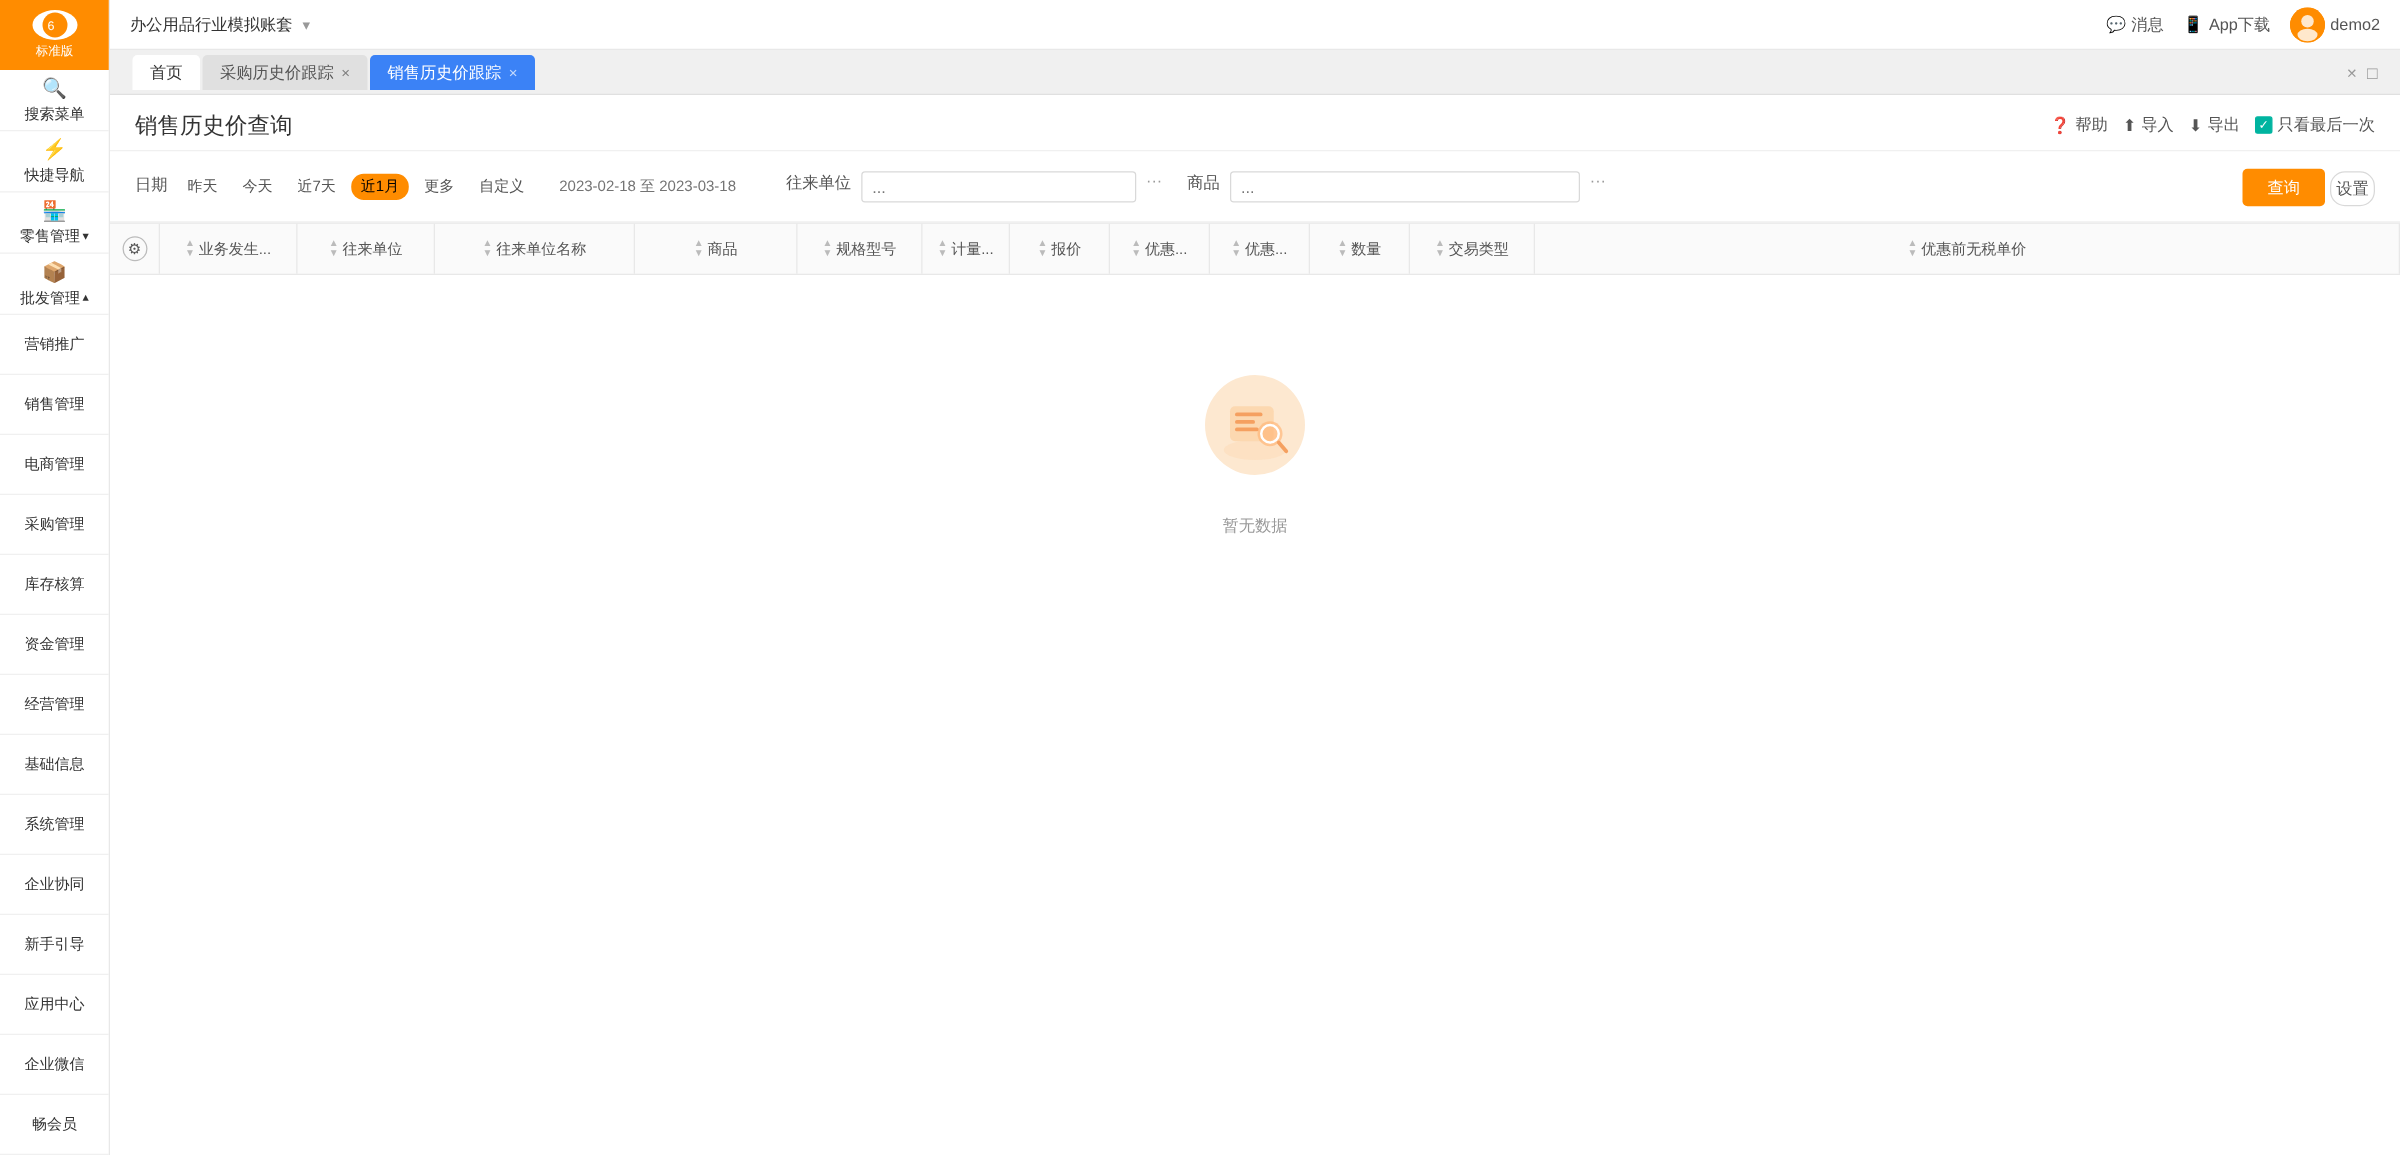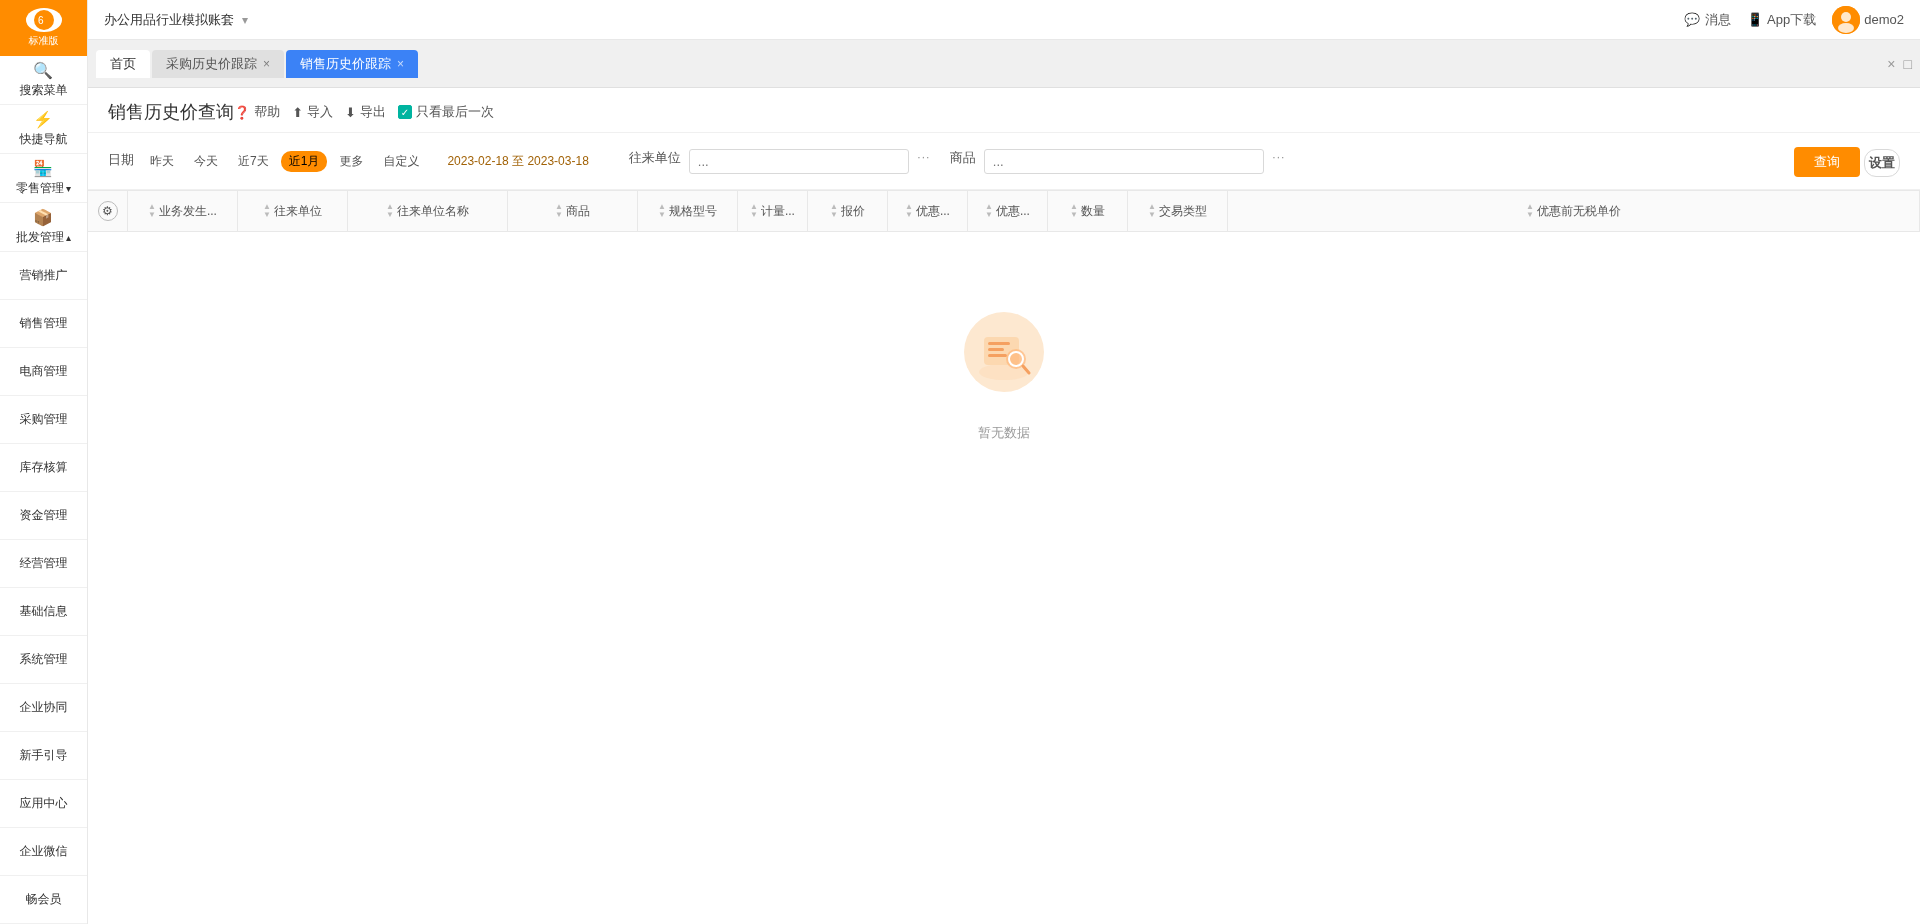--- a/index.html
+++ b/index.html
@@ -23,52 +23,52 @@
     
     .topbar { background: #fff; height: 40px; display: flex; align-items: center; padding: 0 16px; border-bottom: 1px solid #e8e8e8; justify-content: space-between; }
     .topbar-left { display: flex; align-items: center; gap: 8px; }
     .topbar-title { font-size: 13px; color: #333; }
     .topbar-dropdown { color: #999; font-size: 12px; cursor: pointer; }
     .topbar-right { display: flex; align-items: center; gap: 16px; color: #555; font-size: 13px; }
     .topbar-right-item { display: flex; align-items: center; gap: 4px; cursor: pointer; }
     .avatar { width: 28px; height: 28px; border-radius: 50%; background: #ff8c00; display: flex; align-items: center; justify-content: center; color: #fff; font-size: 11px; }
 
     
-    .tabs { display: flex; align-items: center; background: #f0f0f0; border-bottom: 1px solid #e0e0e0; height: 48px; padding: 0 8px; gap: 2px; }
+    .tabs { display: flex; align-items: center; background: #f0f0f0; border-bottom: 1px solid #e0e0e0; height: 36px; padding: 0 18px; gap: 2px; }
     .tab { display: flex; align-items: center; padding: 0 14px; height: 28px; border-radius: 4px 4px 0 0; cursor: pointer; font-size: 13px; color: #555; background: #e0e0e0; gap: 6px; }
     .tab.active { background: #3b82f6; color: #fff; }
     .tab.home { background: #fff; color: #333; }
     .tab-close { font-size: 12px; cursor: pointer; opacity: 0.7; }
     .tabs-right { margin-left: auto; display: flex; align-items: center; gap: 8px; }
     .tabs-right-btn { cursor: pointer; color: #999; font-size: 14px; }
 
     
     .content { flex: 1; background: #fff; overflow: auto; }
 
     
-    .page-header { display: flex; align-items: center; justify-content: flex-start; padding: 12px 20px 8px; border-bottom: 1px solid #f0f0f0; }
+    .page-header { display: flex; align-items: center; justify-content: space-between; padding: 12px 20px 8px; border-bottom: 1px solid #f0f0f0; }
     .page-title { font-size: 18px; font-weight: 500; color: #333; }
     .page-actions { display: flex; align-items: center; gap: 12px; color: #555; font-size: 13px; }
     .page-action-item { display: flex; align-items: center; gap: 4px; cursor: pointer; }
     .checkbox-label { display: flex; align-items: center; gap: 4px; cursor: pointer; }
     .checkbox { width: 14px; height: 14px; border: 1px solid #00b4a0; border-radius: 2px; background: #00b4a0; display: flex; align-items: center; justify-content: center; }
     .checkbox-check { color: #fff; font-size: 10px; }
 
     
     .filter-bar { padding: 12px 20px; display: flex; align-items: center; gap: 20px; flex-wrap: wrap; border-bottom: 1px solid #f0f0f0; }
     .filter-group { display: flex; align-items: flex-start; gap: 8px; }
     .filter-label { color: #555; font-size: 13px; white-space: nowrap; }
     .date-options { display: flex; align-items: center; gap: 4px; }
     .date-opt { padding: 2px 8px; cursor: pointer; border-radius: 3px; color: #555; font-size: 12px; }
     .date-opt.active { background: #ff8c00; color: #000000; border-radius: 10px; }
     .date-range { font-size: 12px; color: #999; }
     .filter-input { border: 1px solid #d9d9d9; border-radius: 3px; padding: 4px 8px; font-size: 13px; color: #333; min-width: 200px; outline: none; }
     .filter-ellipsis { color: #999; cursor: pointer; }
     .query-btn { background: #ff8c00; color: #fff; border: none; padding: 6px 20px; border-radius: 4px; cursor: pointer; font-size: 13px; }
-    .settings-btn { border: 1px solid #d9d9d9; background: #fff; color: #555; padding: 4px 4px; border-radius: 12px; cursor: pointer; font-size: 13px; display: block; margin-top: 4px; font-weight: bold; }
+    .settings-btn { border: 1px solid #d9d9d9; background: #fff; color: #555; padding: 4px 4px; border-radius: 12px; cursor: pointer; font-size: 13px; display: block; margin-top: 4px; }
     .filter-right { display: flex; flex-direction: row; align-items: flex-end; gap: 4px; margin-left: auto; }
 
     
     .table-container { padding: 0 0; }
     .table-header { display: flex; align-items: center; background: #fafafa; border-bottom: 1px solid #e8e8e8; border-top: 1px solid #e8e8e8; min-height: 40px; }
     .th { display: flex; align-items: center; justify-content: center; padding: 0 8px; font-size: 12px; color: #555; border-right: 1px solid #e8e8e8; min-height: 40px; gap: 3px; cursor: pointer; white-space: nowrap; }
     .th-settings { width: 40px; flex-shrink: 0; }
     .th-biz-date { width: 110px; flex-shrink: 0; }
     .th-unit-id { width: 110px; flex-shrink: 0; }
     .th-unit-name { width: 160px; flex-shrink: 0; }
@@ -270,21 +270,21 @@
         <div class="date-options">
           <span class="date-opt">昨天</span>
           <span class="date-opt">今天</span>
           <span class="date-opt">近7天</span>
           <span class="date-opt active">近1月</span>
           <span class="date-opt">更多</span>
           <span class="date-opt">自定义</span>
         </div>
       </div>
       <div style="display:flex;flex-direction:column;gap:0;">
-        <div class="date-range" style="margin-left:0;font-size:12px;color:#a16207;">2023-02-18 至 2023-03-18</div>
+        <div class="date-range" style="margin-left:0;font-size:12px;color:#737373;">2023-02-18 至 2023-03-18</div>
       </div>
 
       <div class="filter-group" style="margin-left: 20px;">
         <span class="filter-label">往来单位</span>
         <input class="filter-input" style="min-width: 220px;" placeholder="...">
         <span class="filter-ellipsis">···</span>
       </div>
 
       <div class="filter-group">
         <span class="filter-label">商品</span>

